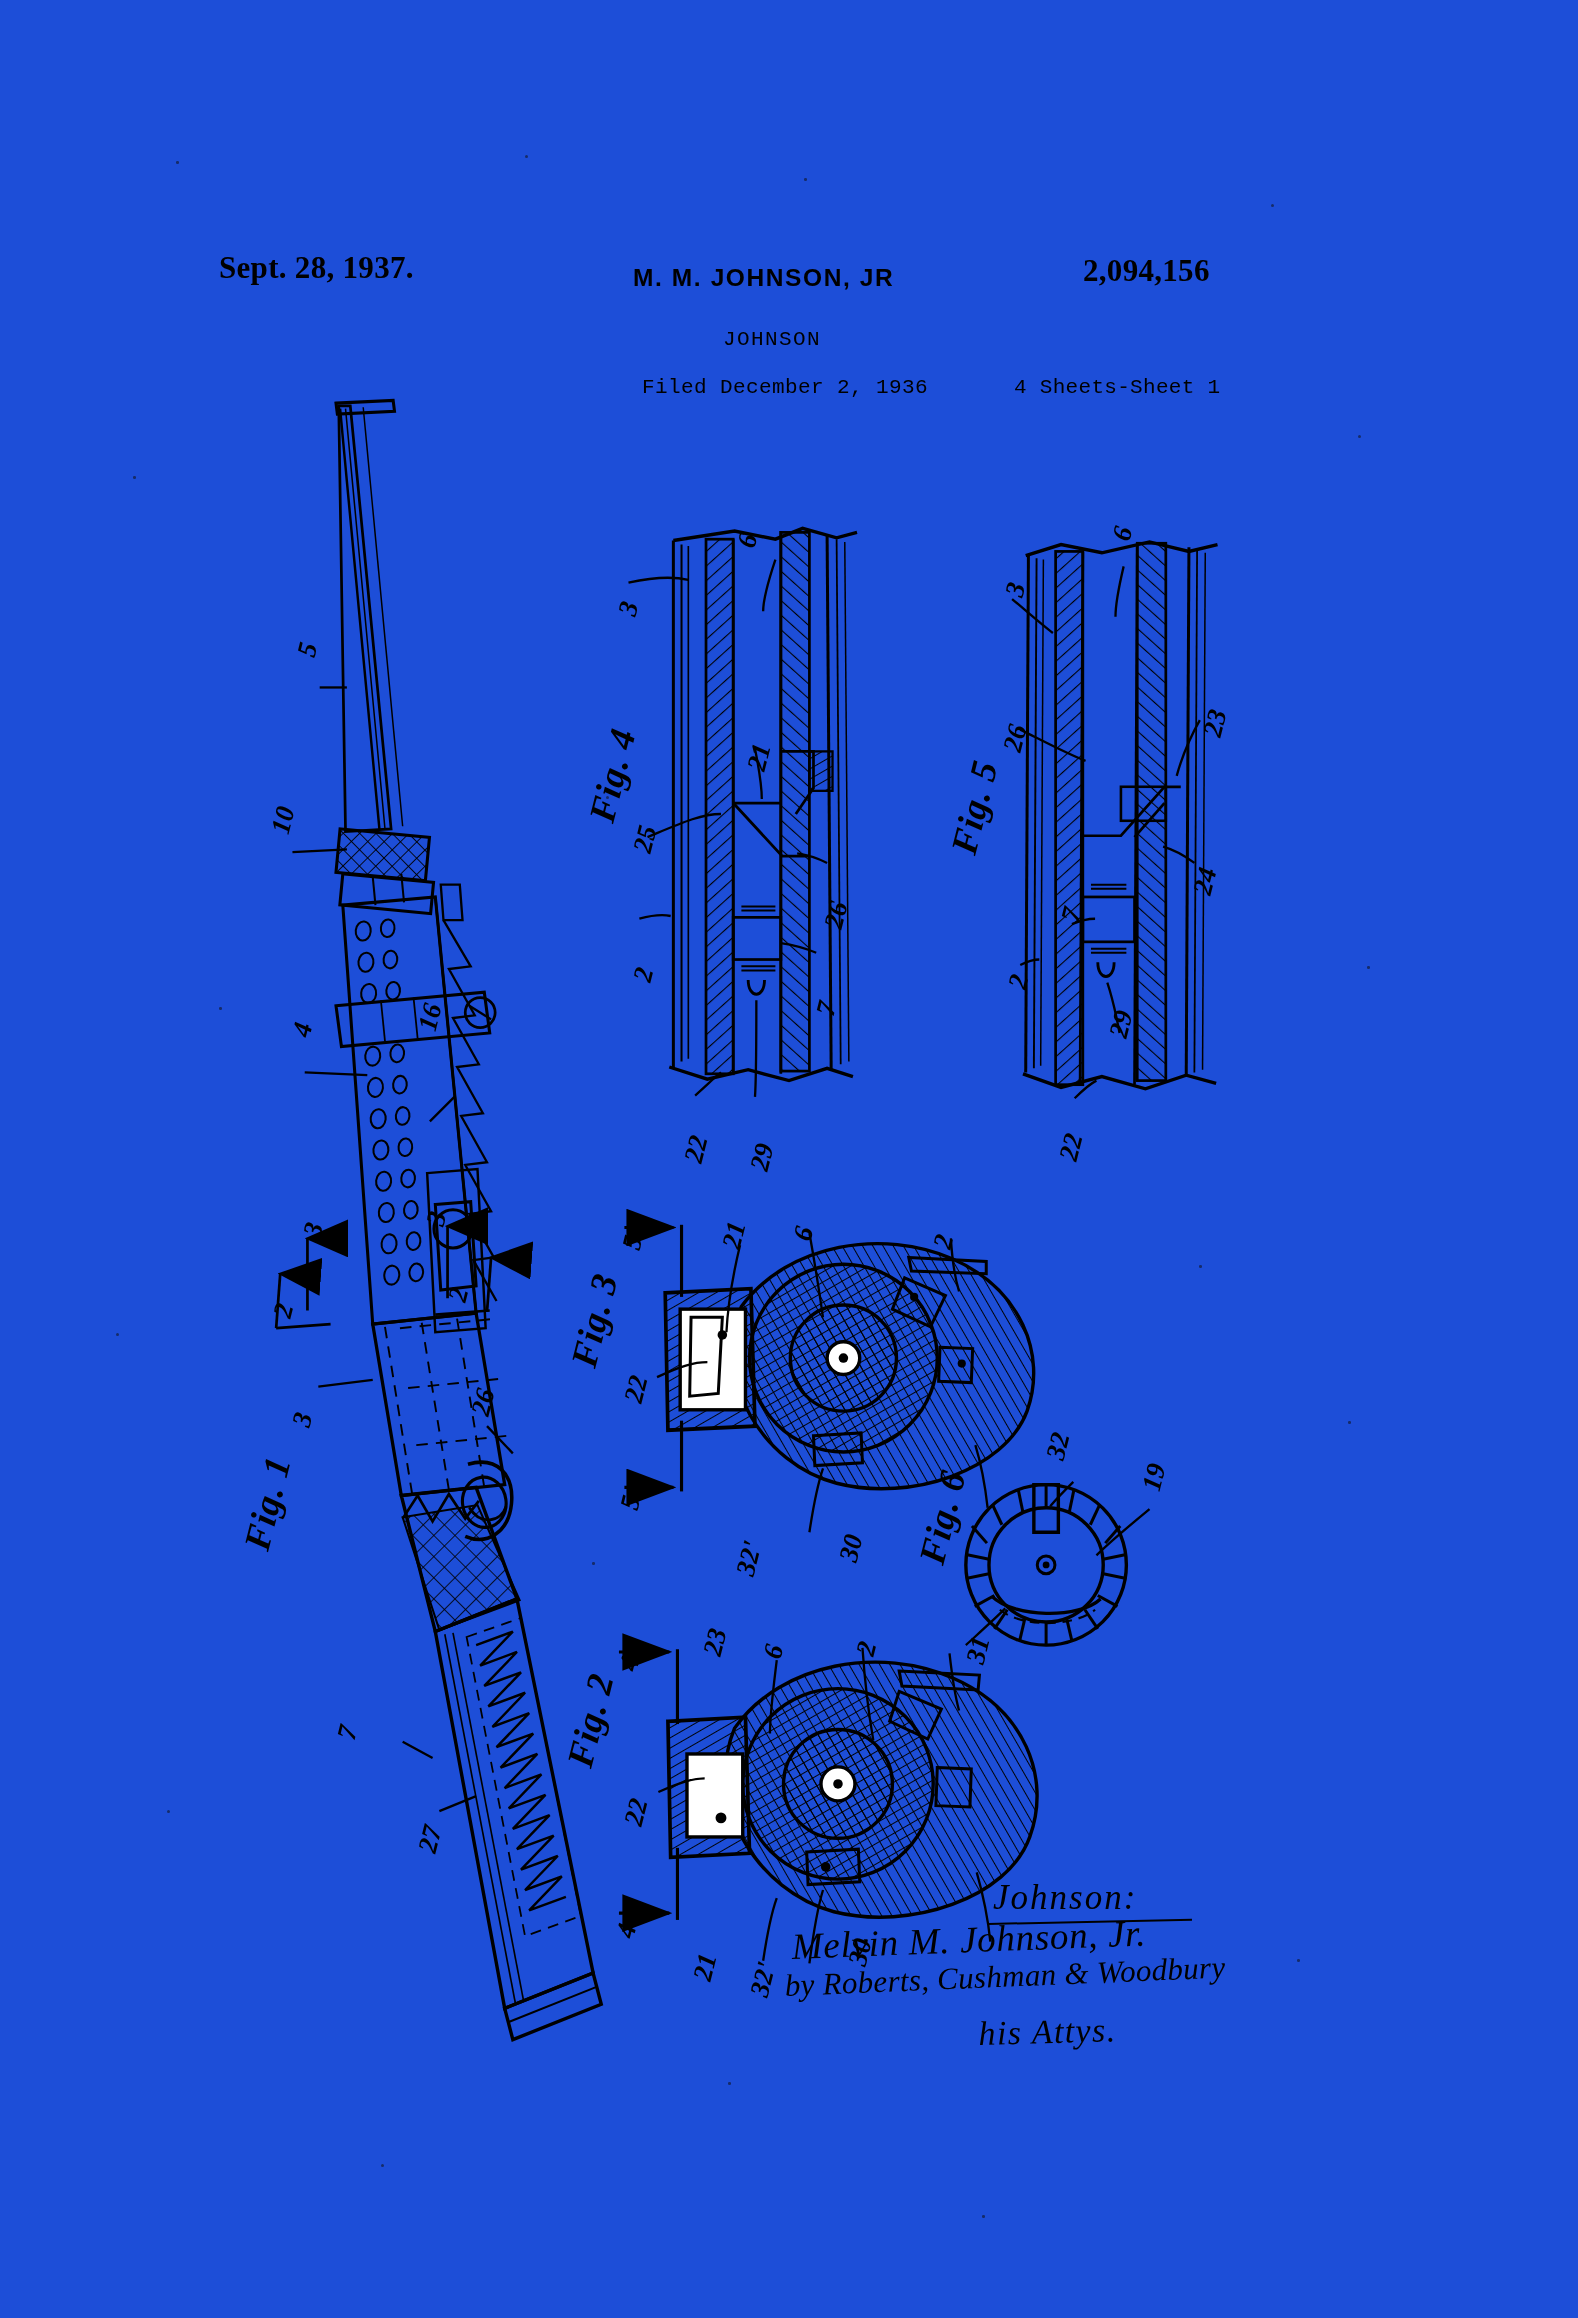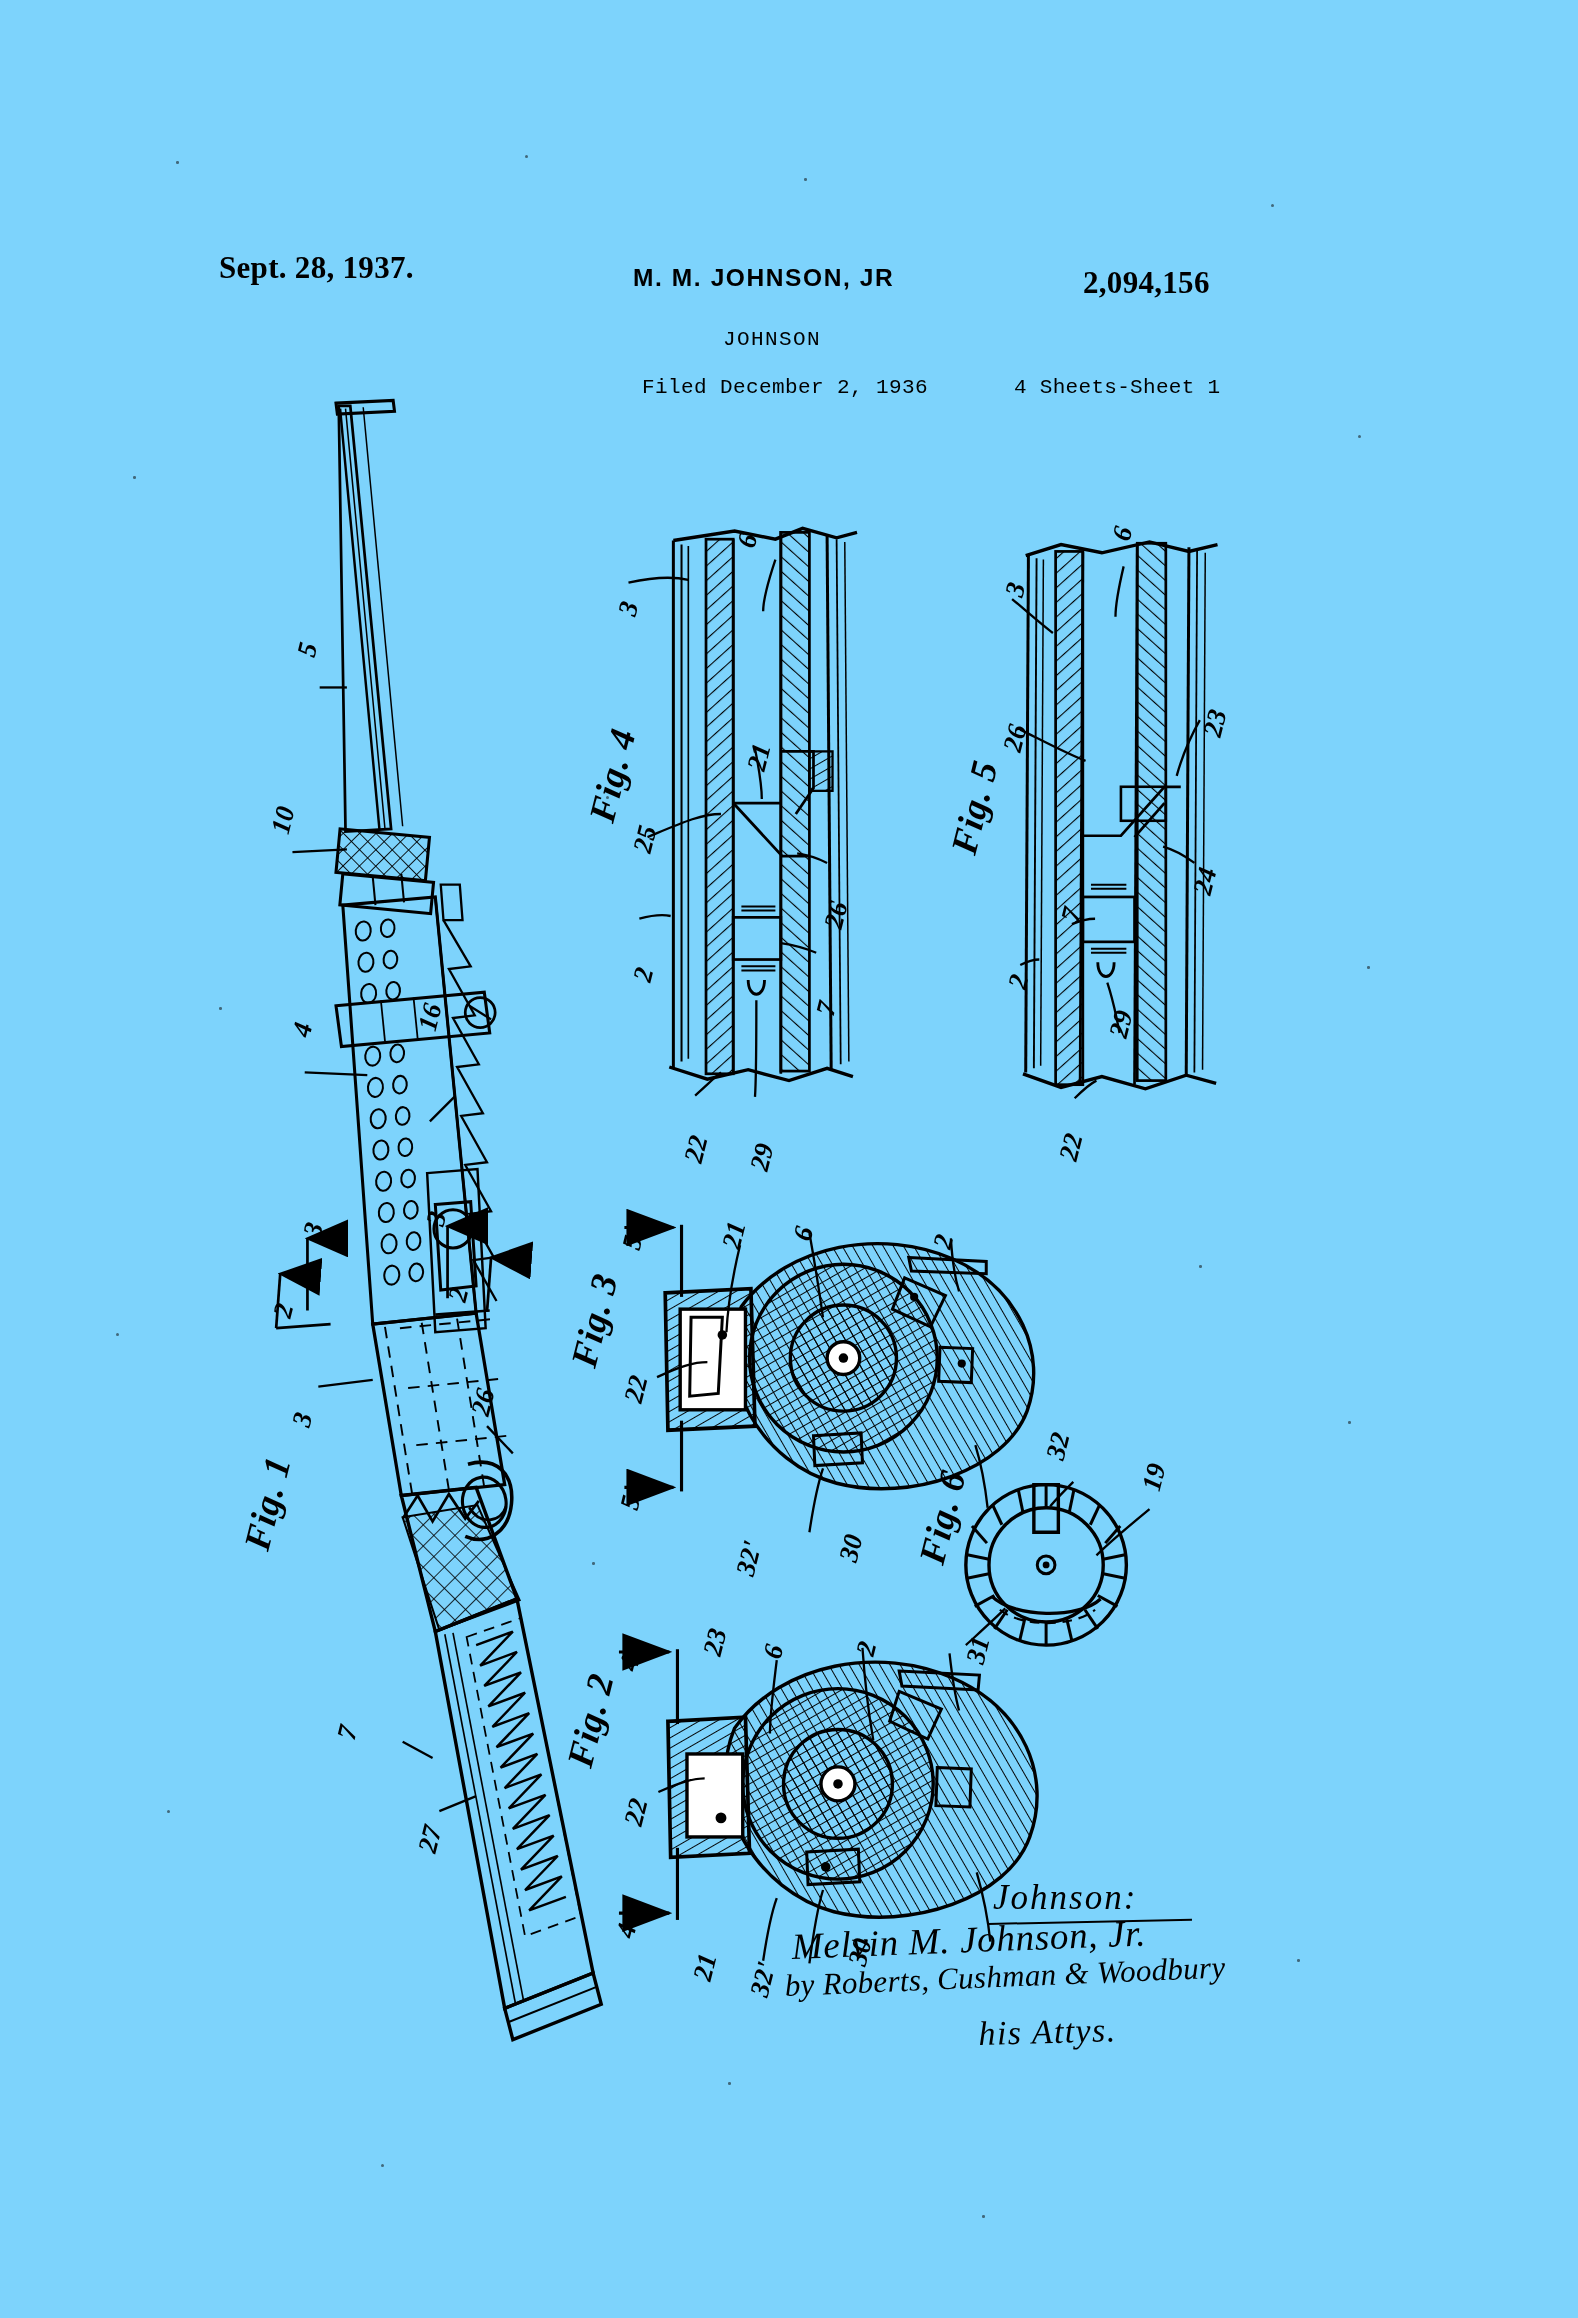--- a/index.html
+++ b/index.html
@@ -6,21 +6,21 @@
   html,body{margin:0;padding:0;background:#ffffff;}
   body{
     font-family:"Liberation Serif", serif;
     color:#000;
     -webkit-font-smoothing:none;
   }
   #sheet{
     position:relative;
     width:1578px;
     height:2319px;
-    background:#7dd3fc;
+    background:#1d4ed8;
     overflow:hidden;
   }
 
   
   .speck{position:absolute;background:#111;border-radius:50%;opacity:.55;}
 
   
   .hdr-date{
     position:absolute;left:219px;top:250px;
     font-family:"Liberation Serif", serif;
@@ -31,21 +31,20 @@
     position:absolute;left:633px;top:264px;
     font-family:"Liberation Sans", sans-serif;
     font-weight:bold;font-size:24.5px;letter-spacing:1.6px;
     white-space:nowrap;
   }
   .hdr-patno{
     position:absolute;left:1083px;top:253px;
     font-family:"Liberation Serif", serif;
     font-weight:bold;font-size:31px;letter-spacing:0.3px;
     white-space:nowrap;
-    margin-top:12px;
   }
   .hdr-title{
     position:absolute;left:723px;top:328px;
     font-family:"Liberation Mono", monospace;
     font-size:21px;letter-spacing:1.4px;white-space:nowrap;
   }
   .hdr-filed{
     position:absolute;left:642px;top:376px;
     font-family:"Liberation Mono", monospace;
     font-size:21px;letter-spacing:0.4px;white-space:nowrap;

